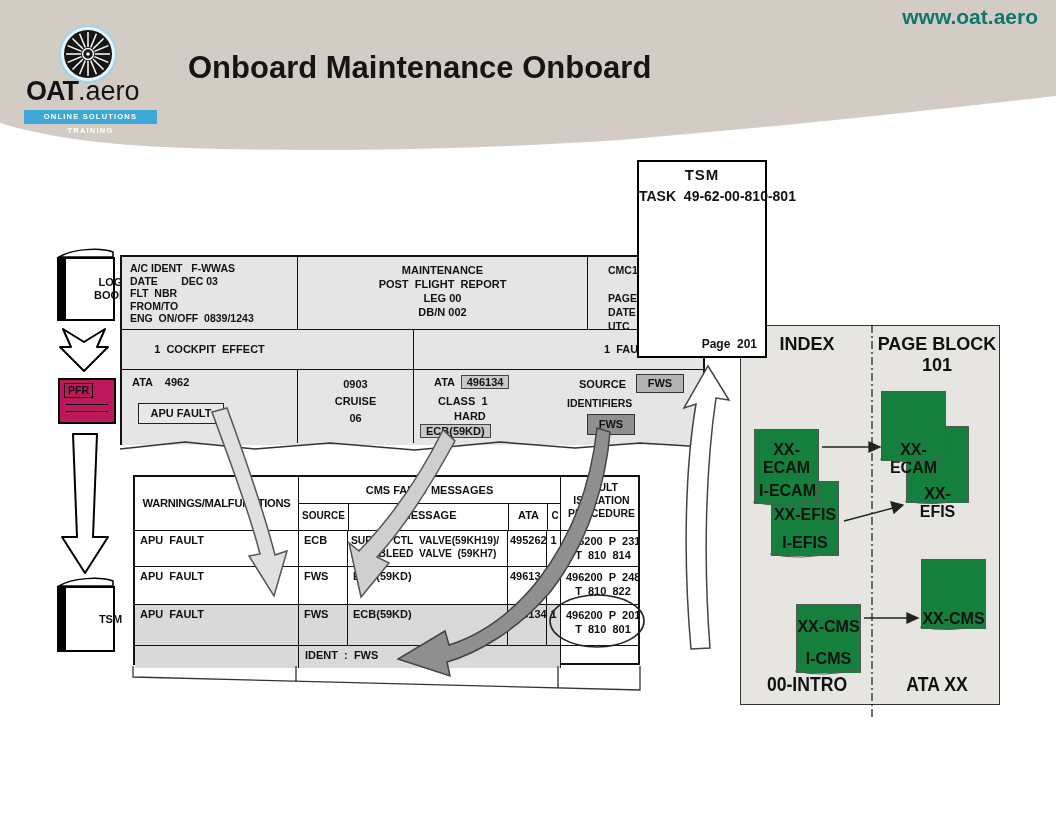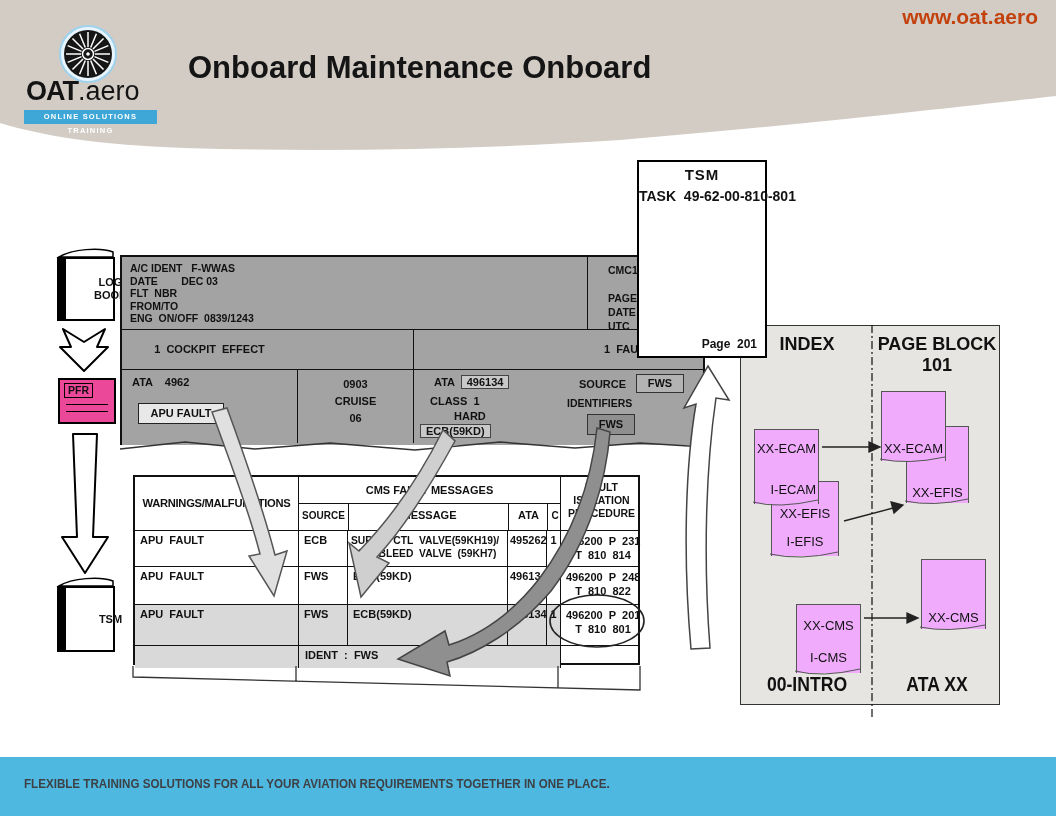--- a/index.html
+++ b/index.html
@@ -9,52 +9,52 @@
   .pre{white-space:pre;}
   .b{font-weight:bold;}
   .ctr{text-align:center;}
   
   #band{position:absolute;left:0;top:0;z-index:0;}
   .brand{position:absolute;left:26px;top:76px;font-size:27px;font-weight:bold;color:#141414;letter-spacing:-1px;z-index:1;}
   .brand .suffix{font-weight:normal;letter-spacing:0;}
   .banner{position:absolute;left:24px;top:110px;width:133px;height:14px;background:#3ea7d7;color:#fff;
           font-size:7.5px;font-weight:bold;text-align:center;line-height:14px;letter-spacing:1.2px;z-index:1;}
   .title{position:absolute;left:188px;top:50px;font-size:31px;font-weight:bold;color:#151515;z-index:1;}
-  .site{position:absolute;right:18px;top:5px;font-size:21px;font-weight:bold;color:#c2410c;z-index:1;}
+  .site{position:absolute;right:18px;top:5px;font-size:21px;font-weight:bold;color:#0f766e;z-index:1;}
   
   .book{position:absolute;background:#fff;border:2px solid #000;z-index:2;}
   .spine{position:absolute;left:0;top:0;bottom:0;width:7px;background:#000;}
   .booktxt{position:absolute;left:9px;right:0;top:0;bottom:0;display:flex;align-items:center;justify-content:center;
            font-size:11px;font-weight:bold;line-height:13px;text-align:center;white-space:pre;margin-left:40px;}
-  .pfricon{position:absolute;left:58px;top:378px;width:54px;height:42px;border:2px solid #000;background:#ec4899;z-index:2;}
+  .pfricon{position:absolute;left:58px;top:378px;width:54px;height:42px;border:2px solid #000;background:#be185d;z-index:2;}
   .pfrlabel{position:absolute;left:4px;top:3px;border:1.5px solid #000;font-size:10.5px;font-weight:bold;padding:0 3px;line-height:13px;}
   .pfrline{position:absolute;left:6px;right:6px;height:0;border-top:1.5px solid #000;}
   
-  .pfrt{position:absolute;left:120px;top:255px;width:585px;height:190px;border:2px solid #111;border-bottom:none;background:#a3a3a3;z-index:2;box-sizing:border-box;}
+  .pfrt{position:absolute;left:120px;top:255px;width:585px;height:190px;border:2px solid #111;border-bottom:none;background:#e5e5e5;z-index:2;box-sizing:border-box;}
   .pfrt .row{position:absolute;left:0;right:0;}
   .pfrt .cell{position:absolute;top:0;bottom:0;box-sizing:border-box;}
   .bl{border-left:1.5px solid #111;}
   .bt{border-top:1.5px solid #111;}
   .smallbox{display:inline-block;background:#c9c9c9;border:1.2px solid #444;padding:0 5px;font-weight:bold;}
   .fwsbox{position:absolute;border:1.2px solid #333;font-weight:bold;text-align:center;font-size:11px;}
   
   .wt{position:absolute;left:133px;top:475px;width:507px;height:190px;border:2px solid #111;background:#fff;z-index:2;box-sizing:border-box;}
   .wt .row{position:absolute;left:0;right:0;}
   .wt .cell{position:absolute;top:0;bottom:0;box-sizing:border-box;padding:3px 5px;font-size:11px;font-weight:bold;}
   .cA{left:0;width:163px;}
   .cB{left:163px;width:49px;border-left:1.5px solid #111;}
   .cC{left:212px;width:160px;border-left:1.5px solid #111;}
   .cD{left:372px;width:39px;border-left:1.5px solid #111;}
   .cE{left:411px;width:14px;border-left:1.5px solid #111;}
   .cF{left:425px;width:82px;border-left:1.5px solid #111;}
   .gray{background:#d9d9d9;}
   
   .panel{position:absolute;left:740px;top:325px;width:260px;height:380px;background:#e7e5e2;border:1.3px solid #333;z-index:2;box-sizing:border-box;}
-  .pcard{position:absolute;background:#f0abfc;border:1.2px solid #555;border-bottom:none;box-sizing:border-box;
-         font-size:13px;font-weight:normal;}
+  .pcard{position:absolute;background:#15803d;border:1.2px solid #555;border-bottom:none;box-sizing:border-box;
+         font-size:16px;font-weight:bold;}
   .pcard .lbl{position:absolute;left:0;right:0;text-align:center;}
   .phead{position:absolute;top:8px;font-size:18px;font-weight:bold;text-align:center;}
   .pfoot{position:absolute;bottom:8px;font-size:20px;font-weight:bold;text-align:center;transform:scaleX(.88);}
   
   .tsmcard{position:absolute;left:637px;top:160px;width:130px;height:198px;background:#fff;border:2px solid #000;z-index:6;box-sizing:border-box;}
   
   .footerbar{position:absolute;left:0;top:757px;width:1056px;height:59px;background:#4fb8e1;z-index:1;}
   .footertext{position:absolute;left:24px;top:19px;font-size:13.5px;font-weight:bold;color:#3d4145;
               transform:scaleX(.86);transform-origin:left center;white-space:pre;}
   #overlay{position:absolute;left:0;top:0;z-index:5;pointer-events:none;}
@@ -114,20 +114,26 @@
 
   <div class="pfrt">
     <div class="row" style="top:0;height:72px">
       <div class="cell" style="left:0;width:175px">
         <div class="abs pre b" style="left:8px;top:5px;font-size:10.5px;line-height:12.6px">A/C IDENT   F-WWAS
 DATE        DEC 03
 FLT  NBR
 FROM/TO
 ENG  ON/OFF  0839/1243</div>
       </div>
+      <div class="cell bl" style="left:175px;width:290px">
+        <div class="abs pre b ctr" style="left:0;right:0;top:6px;font-size:11px;line-height:14px">MAINTENANCE
+POST  FLIGHT  REPORT
+LEG 00
+DB/N 002</div>
+      </div>
       <div class="cell bl" style="left:465px;width:120px">
         <div class="abs pre b" style="left:20px;top:6px;font-size:10.5px;line-height:14px">CMC1  P
 
 PAGE  01
 DATE  DE
 UTC   13</div>
       </div>
     </div>
     <div class="row bt" style="top:72px;height:40px">
       <div class="cell" style="left:0;width:175px">
@@ -140,21 +146,21 @@
     <div class="row bt" style="top:112px;height:73px">
       <div class="cell" style="left:0;width:175px">
         <div class="abs pre b" style="left:10px;top:6px;font-size:11px"><span>ATA</span><span>    </span><span>4962</span></div>
         <div class="abs b ctr" style="left:16px;top:33px;width:84px;height:19px;line-height:19px;background:#e8e8e8;border:1.5px solid #222;font-size:11px">APU FAULT</div>
       </div>
       <div class="cell bl" style="left:175px;width:116px">
         <div class="abs pre b ctr" style="left:0;right:0;top:6px;font-size:11px;line-height:17px"><span>0903</span><br><span>CRUISE</span><br><span>06</span></div>
       </div>
       <div class="cell bl" style="left:291px;width:294px">
         <div class="abs pre b" style="left:20px;top:5px;font-size:11px"><span>ATA</span><span>  </span><span class="smallbox">496134</span></div>
-        <div class="abs pre b" style="left:16px;top:25px;font-size:11px">CLASS  1</div>
+        <div class="abs pre b" style="left:24px;top:25px;font-size:11px">CLASS  1</div>
         <div class="abs pre b" style="left:40px;top:40px;font-size:11px">HARD</div>
         <div class="abs smallbox" style="left:6px;top:54px;font-size:11px">ECB(59KD)</div>
         <div class="abs pre b" style="left:165px;top:8px;font-size:11px">SOURCE</div>
         <div class="fwsbox" style="left:222px;top:4px;width:46px;height:17px;line-height:17px;background:#b3b3b3">FWS</div>
         <div class="abs pre b" style="left:153px;top:27px;font-size:10.5px">IDENTIFIERS</div>
         <div class="fwsbox" style="left:173px;top:44px;width:46px;height:19px;line-height:19px;background:#8f8f8f">FWS</div>
       </div>
     </div>
   </div>
 
@@ -285,17 +291,14 @@
         <path d="M907,613 L918,618 L907,623 Z"></path>
     </g>
   </svg>
 
   <div class="tsmcard">
     <div class="abs b ctr" style="left:0;right:0;top:4px;font-size:15px;letter-spacing:1px">TSM</div>
     <div class="abs pre b ctr" style="left:0;right:0;top:26px;font-size:14px">TASK  49-62-00-810-801</div>
     <div class="abs pre b" style="right:8px;bottom:5px;font-size:12px">Page  201</div>
   </div>
 
-  <div class="footerbar">
-    <div class="footertext">FLEXIBLE TRAINING SOLUTIONS FOR ALL YOUR AVIATION REQUIREMENTS TOGETHER IN ONE PLACE.</div>
-  </div>
 
 </div>
 
 </body></html>

